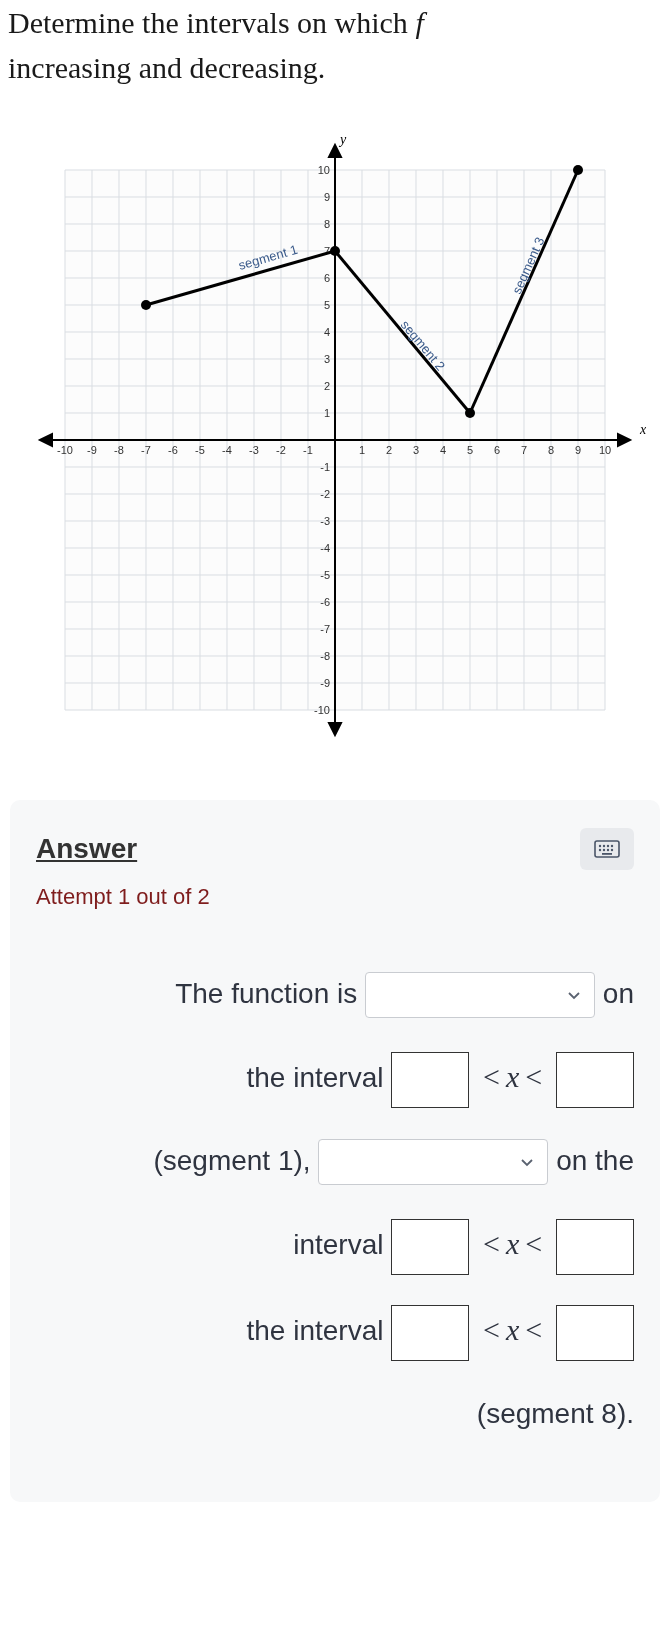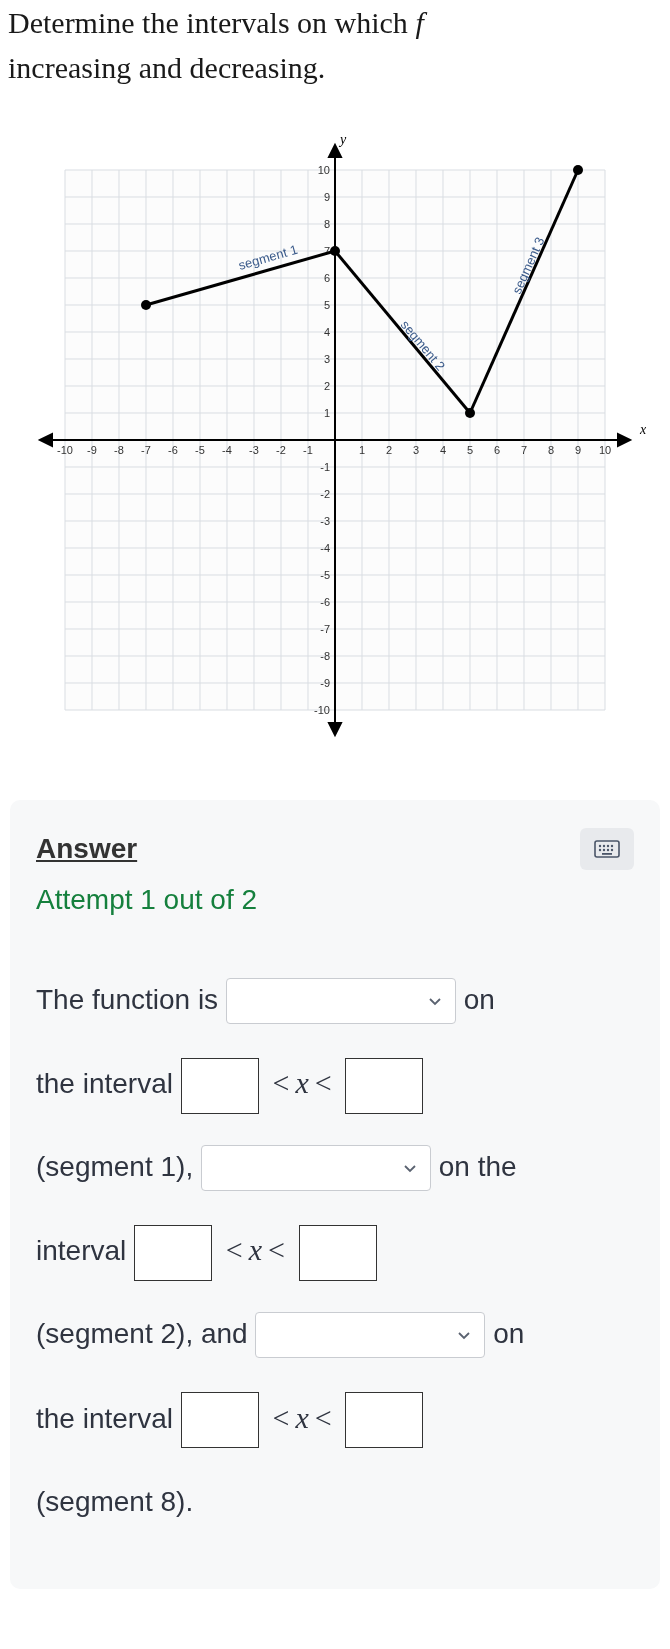--- a/index.html
+++ b/index.html
@@ -47,22 +47,22 @@
     height: 42px;
     background: #e8eaed;
     border-radius: 6px;
     display: flex;
     align-items: center;
     justify-content: center;
     cursor: pointer;
   }
   .attempt {
     font-family: -apple-system, 'Segoe UI', Arial, sans-serif;
-    color: #15803d;
-    font-size: 28px;
+    color: #7f1d1d;
+    font-size: 22px;
     margin-top: 14px;
   }
   .fill-area {
     font-family: -apple-system, 'Segoe UI', Arial, sans-serif;
     font-size: 28px;
     color: #2f3440;
     line-height: 2.4;
     margin-top: 50px;
   }
   .fill-area > * { vertical-align: middle; }
@@ -91,21 +91,21 @@
     width: 78px;
     height: 56px;
     vertical-align: middle;
   }
   .math-x {
     font-family: 'Times New Roman', serif;
     font-style: italic;
     font-size: 30px;
   }
   .lt { font-family: 'Times New Roman', serif; font-size: 30px; padding: 0 6px; }
-  .row { margin: 14px 0; }
+  .row { margin: 14px 0; text-align: right; }
 </style>
 </head>
 <body>
 
 <div class="question">
   <span>Determine the intervals on which </span><span class="f-ital">f</span><br>
   <span>increasing and decreasing.</span>
 </div>
 
 <div class="graph-wrap">
@@ -287,29 +287,20 @@
       <span>on the</span>
     </div>
 
     <div class="row">
       <span>interval</span>
       <span class="num-input"></span>
       <span class="lt">&lt;</span><span class="math-x">x</span><span class="lt">&lt;</span>
       <span class="num-input"></span>
     </div>
 
-    <div class="row">
-      <span>(segment 2), and</span>
-      <span class="dropdown small">
-        <svg class="chevron" viewBox="0 0 16 16">
-            <path d="M3 6 L8 11 L13 6" fill="none" stroke="currentColor" stroke-width="1.8"></path>
-          </svg>
-      </span>
-      <span>on</span>
-    </div>
 
     <div class="row">
       <span>the interval</span>
       <span class="num-input"></span>
       <span class="lt">&lt;</span><span class="math-x">x</span><span class="lt">&lt;</span>
       <span class="num-input"></span>
     </div>
 
     <div class="row">
       <span>(segment 8).</span>

